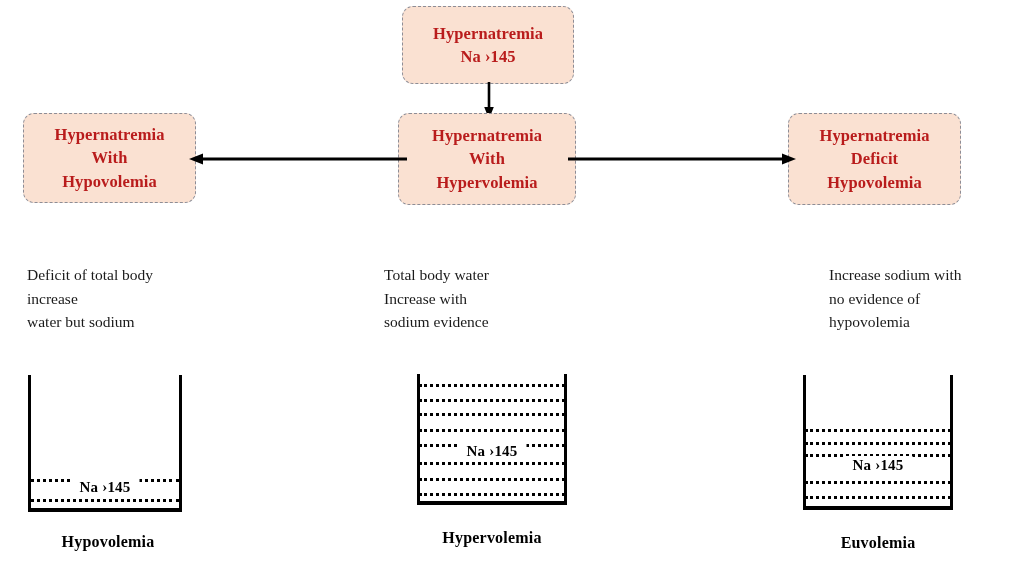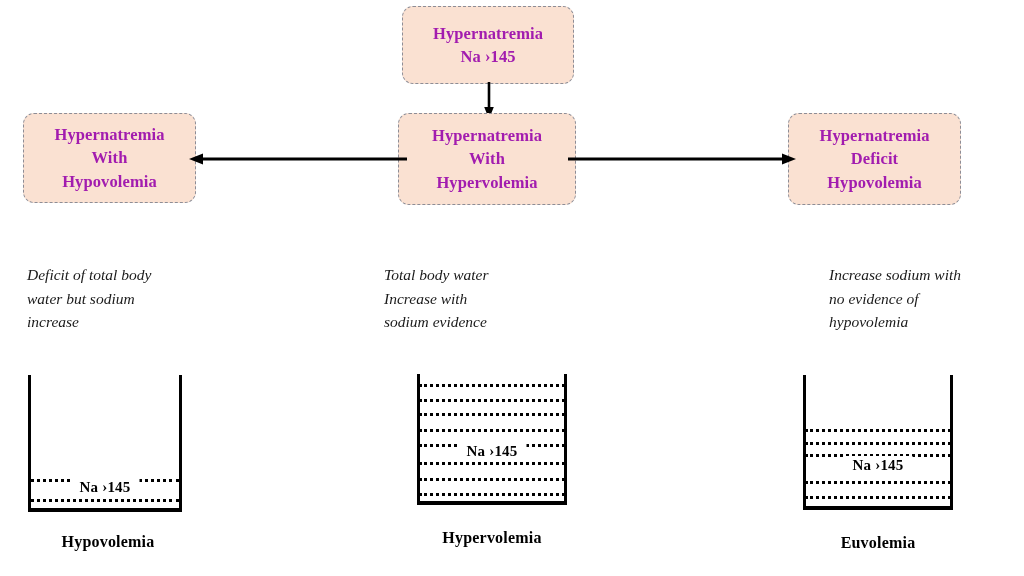--- a/index.html
+++ b/index.html
@@ -21,21 +21,21 @@
     position: absolute;
     box-sizing: border-box;
     background: #fae1d2;
     border: 1px dashed #8d8d96;
     border-radius: 11px;
     display: flex;
     flex-direction: column;
     align-items: center;
     justify-content: center;
     font-weight: bold;
-    color: #a21caf;
+    color: #b91c1c;
     font-size: 16.5px;
     line-height: 1.42;
     text-align: center;
     letter-spacing: 0.1px;
   }
   .node .line { display: block; white-space: nowrap; }
 
   #node-top      { left: 402px; top: 6px;   width: 172px; height: 78px; }
   #node-left     { left: 23px;  top: 113px; width: 173px; height: 90px; }
   #node-center   { left: 398px; top: 113px; width: 178px; height: 92px; }
@@ -81,21 +81,20 @@
     letter-spacing: 0.2px;
   }
 
   
   .description {
     position: absolute;
     font-size: 15.5px;
     line-height: 1.52;
     color: #1a1a1a;
     font-weight: normal;
-    font-style: italic;
   }
   #desc-left   { left: 27px;  top: 263px; width: 210px; }
   #desc-center { left: 384px; top: 263px; width: 210px; }
   #desc-right  { left: 803px; top: 263px; width: 215px; margin-left: 26px; }
   .description .line { display: block; white-space: nowrap; }
 
   
   .caption {
     position: absolute;
     font-size: 16px;
@@ -153,22 +152,22 @@
 
   <div class="connector" id="arrow-right">
     <svg width="232" height="30" viewBox="0 0 232 30">
       <line x1="0" y1="15" x2="216" y2="15" stroke="#000000" stroke-width="3"></line>
       <polygon points="228,15 214,9.4 214,20.6" fill="#000000"></polygon>
     </svg>
   </div>
 
   <div class="description" id="desc-left">
     <span class="line">Deficit of total body</span>
+    <span class="line">increase</span>
     <span class="line">water but sodium</span>
-    <span class="line">increase</span>
   </div>
 
   <div class="description" id="desc-center">
     <span class="line">Total body water</span>
     <span class="line">Increase with</span>
     <span class="line">sodium evidence</span>
   </div>
 
   <div class="description" id="desc-right">
     <span class="line">Increase sodium with</span>

